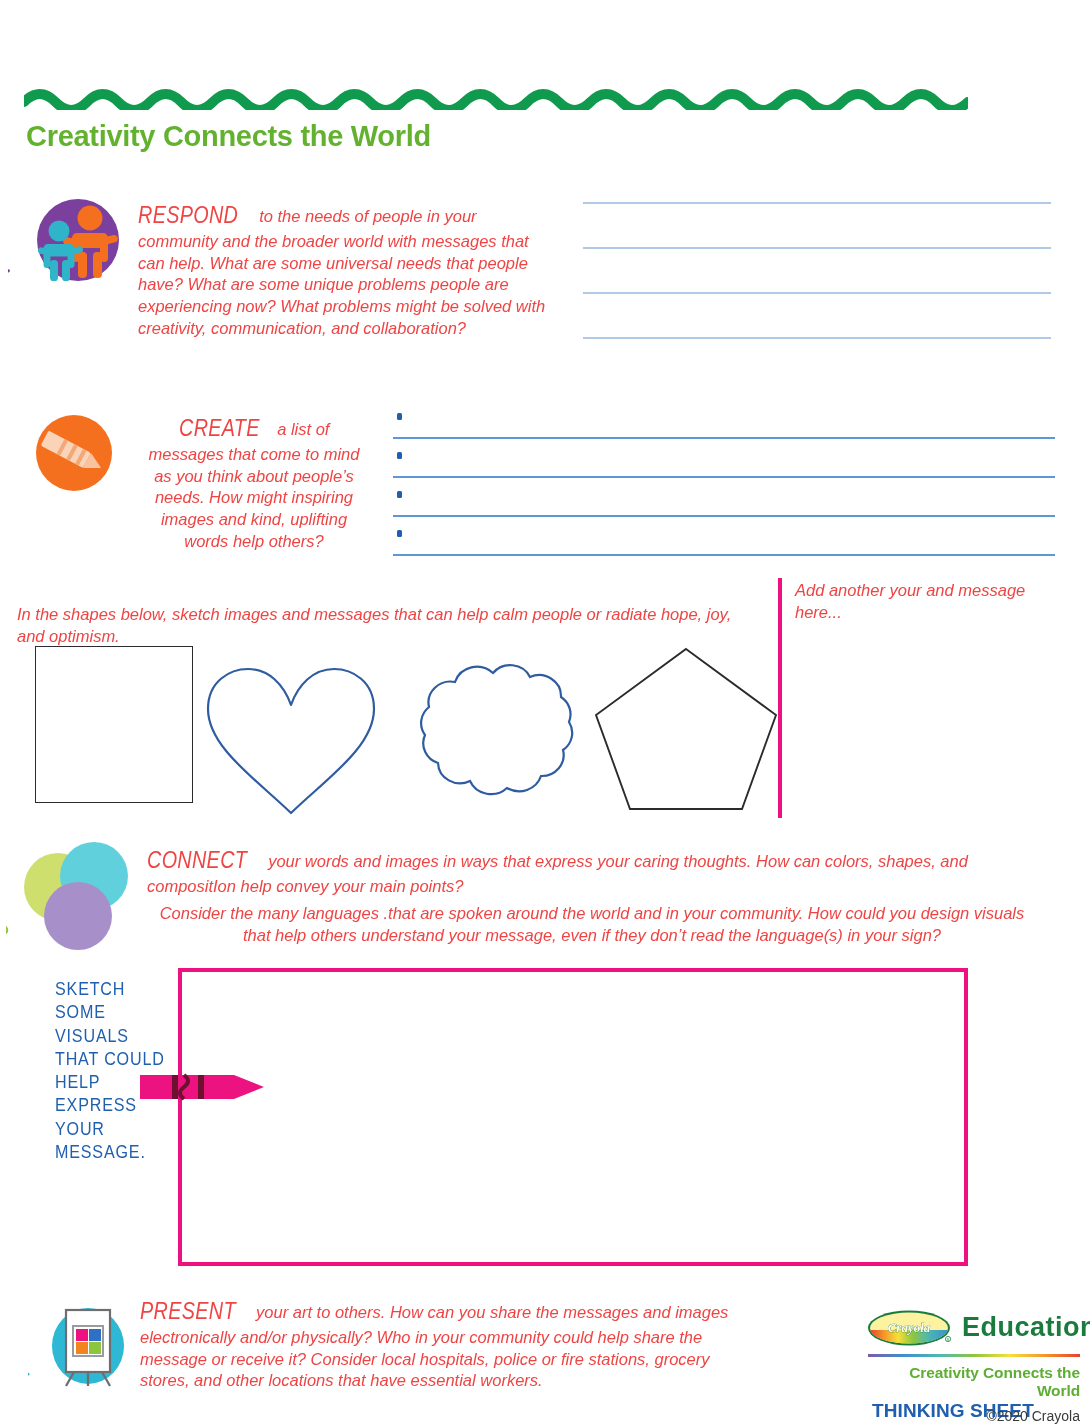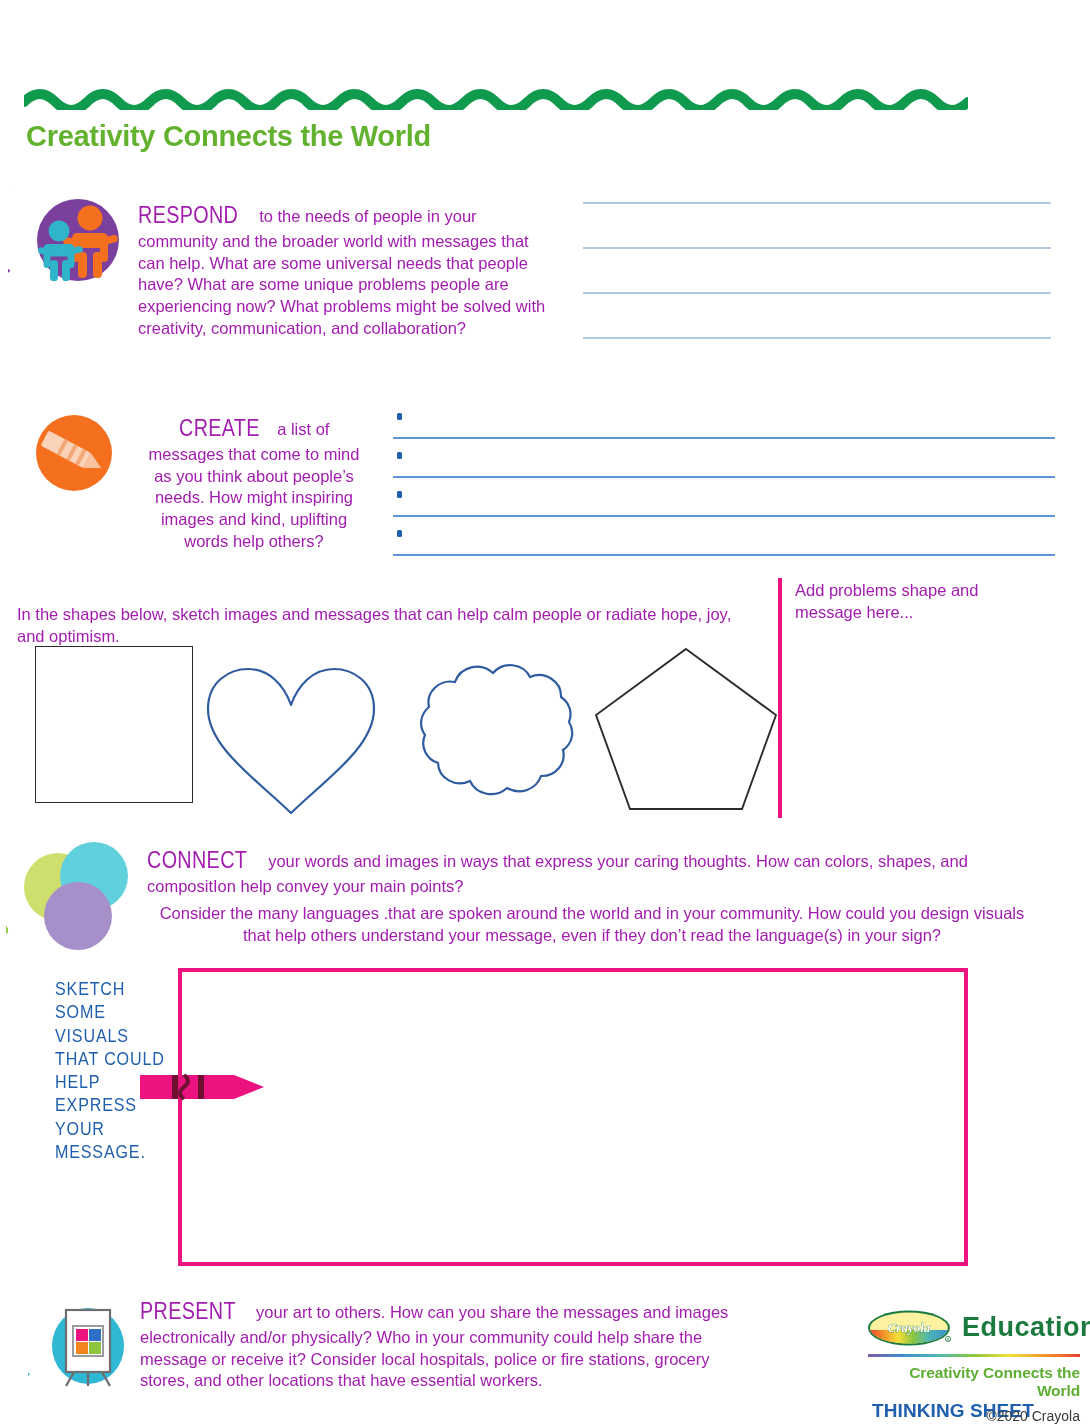--- a/index.html
+++ b/index.html
@@ -47,24 +47,25 @@
     top: 120px;
     font-size: 29px;
     font-weight: bold;
     color: #63B22F;
     letter-spacing: -0.3px;
     white-space: nowrap;
   }
 
   
   .btext {
-    color: #a21caf;
+    color: #ef4444;
     font-size: 16.5px;
     line-height: 1.33;
     font-family: "Liberation Sans", sans-serif;
+    font-style: italic;
   }
   .kw {
     font-family: "Liberation Sans Narrow", "Liberation Sans", sans-serif;
     font-size: 23px;
     letter-spacing: 0.4px;
     font-weight: normal;
     transform: scaleX(0.86);
     transform-origin: left center;
     display: inline-block;
     vertical-align: -1px;
@@ -239,21 +240,21 @@
     <div class="bullet-dot" style="top:86px"></div>
     <div class="bullet-line" style="top:110px"></div>
     <div class="bullet-dot" style="top:125px"></div>
     <div class="bullet-line" style="top:149px"></div>
   </div>
 
   <div class="shapes-instr btext">In the shapes below, sketch images and messages that can help calm people or radiate hope, joy, and optimism.</div>
 
   <div class="pink-divider"></div>
 
-  <div class="add-shape-note btext">Add problems shape  and message here...</div>
+  <div class="add-shape-note btext">Add another your  and message here...</div>
 
   <div class="shapes">
     <div class="sq"></div>
 
     <svg style="position:absolute;left:196px;top:26px;width:190px;height:158px" viewBox="0 0 190 158">
       <path d="M95,152 C60,118 12,86 12,48 C12,20 34,8 52,8 C73,8 88,24 95,44 C102,24 117,8 138,8 C156,8 178,20 178,48 C178,86 130,118 95,152 Z" fill="none" stroke="#2F5CA0" stroke-width="2.2" stroke-linejoin="round"></path>
     </svg>
 
     <svg style="position:absolute;left:383px;top:17px;width:215px;height:175px" viewBox="0 0 215 175">
       <path d="M72,30 a23,22 0 0 1 38,-9 a22,21 0 0 1 37,4 a22,21 0 0 1 31,20

